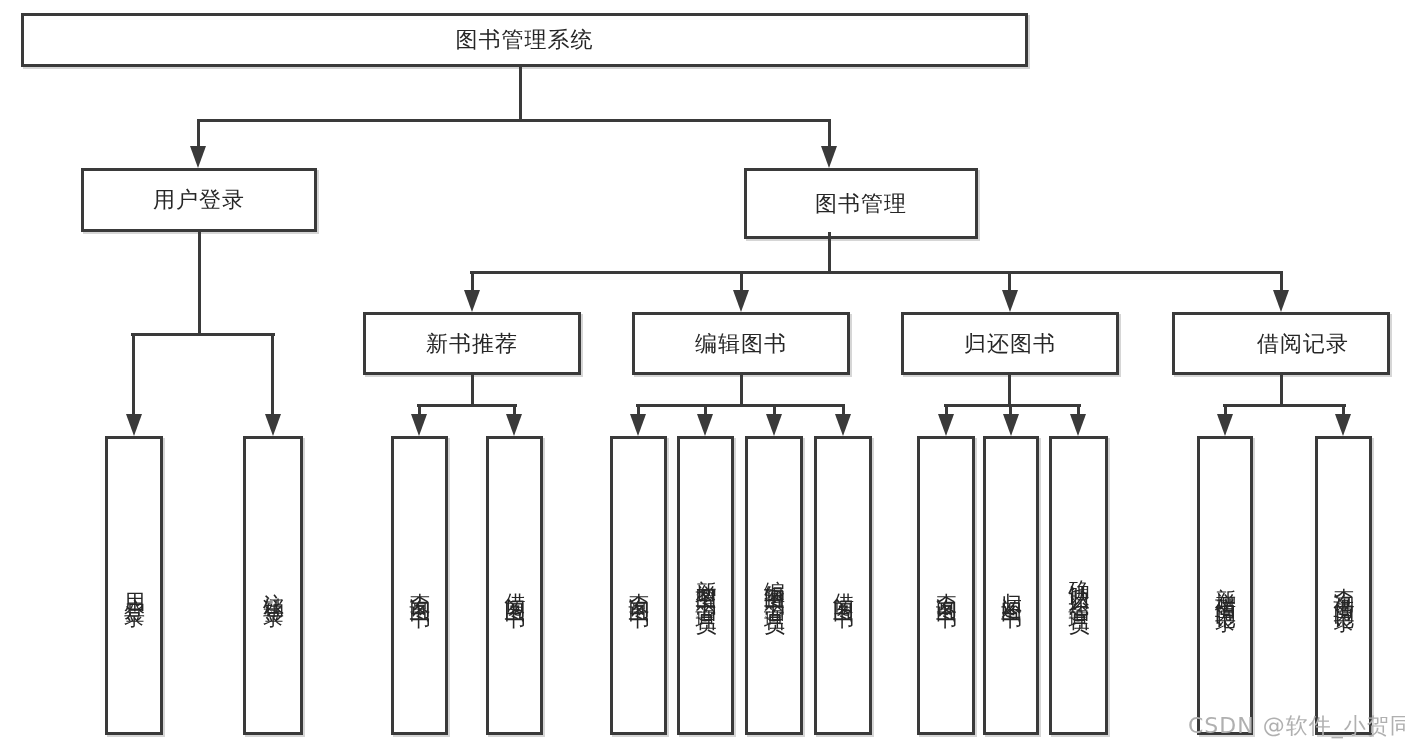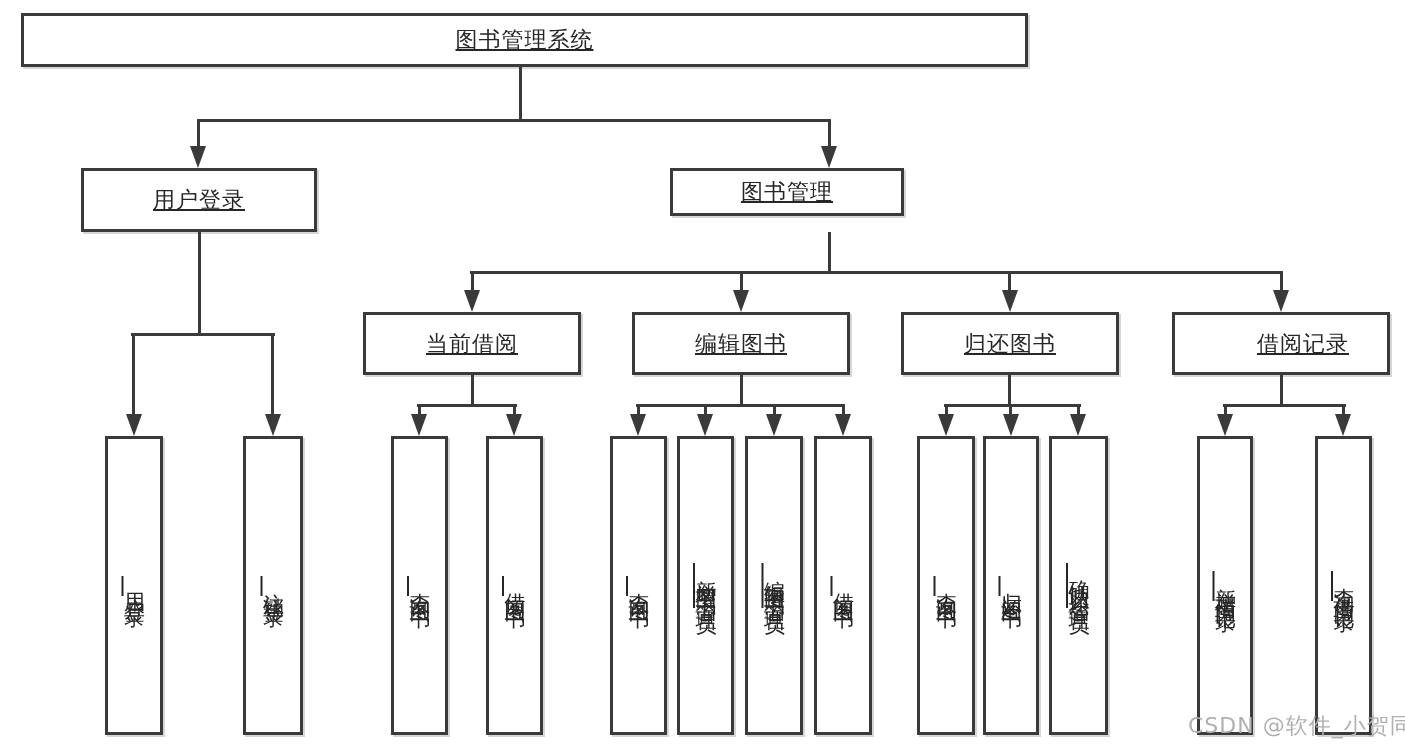--- a/index.html
+++ b/index.html
@@ -7,21 +7,20 @@
     width:1405px;height:747px;position:relative;overflow:hidden;
     background:var(--background,#ffffff);
     font-family:"DejaVu Sans","Liberation Sans",sans-serif;
   }
   .node{
     position:absolute;box-sizing:border-box;background:#fff;
     border:3px solid var(--line,#3a3a3a);
     display:flex;align-items:center;justify-content:center;
     color:var(--text,#262626);
     box-shadow:2px 2px 0 rgba(90,90,90,0.25);
-    text-decoration:underline;
   }
   .h-node{font-size:22px;letter-spacing:1px;white-space:nowrap;}
   .v-node{
     writing-mode:vertical-rl;text-orientation:mixed;
     font-size:21px;letter-spacing:5px;line-height:1;
   }
   .line{position:absolute;background:var(--line,#3a3a3a);}
   .arrow{
     position:absolute;width:0;height:0;
     border-left:8px solid transparent;border-right:8px solid transparent;
@@ -33,23 +32,23 @@
     color:var(--watermark,#b0b0b0);
   }
 </style>
 </head>
 <body>
 
 <div class="node h-node" style="left:21px;top:13px;width:1007px;height:54px;">图书管理系统</div>
 
 <div class="node h-node" style="left:81px;top:168px;width:236px;height:64px;">用户登录</div>
 
-<div class="node h-node" style="left:670px;top:168px;width:234px;height:48px;">图书管理</div>
+<div class="node h-node" style="left:744px;top:168px;width:234px;height:71px;">图书管理</div>
 
-<div class="node h-node" style="left:363px;top:312px;width:218px;height:63px;">当前借阅</div>
+<div class="node h-node" style="left:363px;top:312px;width:218px;height:63px;">新书推荐</div>
 
 <div class="node h-node" style="left:632px;top:312px;width:218px;height:63px;">编辑图书</div>
 
 <div class="node h-node" style="left:901px;top:312px;width:218px;height:63px;">归还图书</div>
 
 <div class="node h-node" style="left:1172px;top:312px;width:218px;height:63px;padding-left:44px;">借阅记录</div>
 
 <div class="node v-node" style="left:105px;top:436px;width:58px;height:299px;">用户登录</div>
 
 <div class="node v-node" style="left:243px;top:436px;width:60px;height:299px;">注销登录</div>

